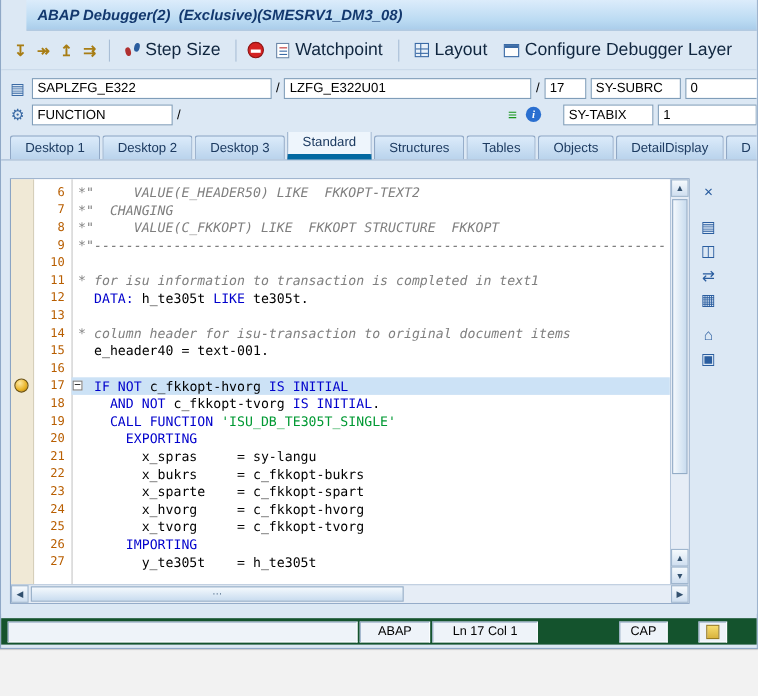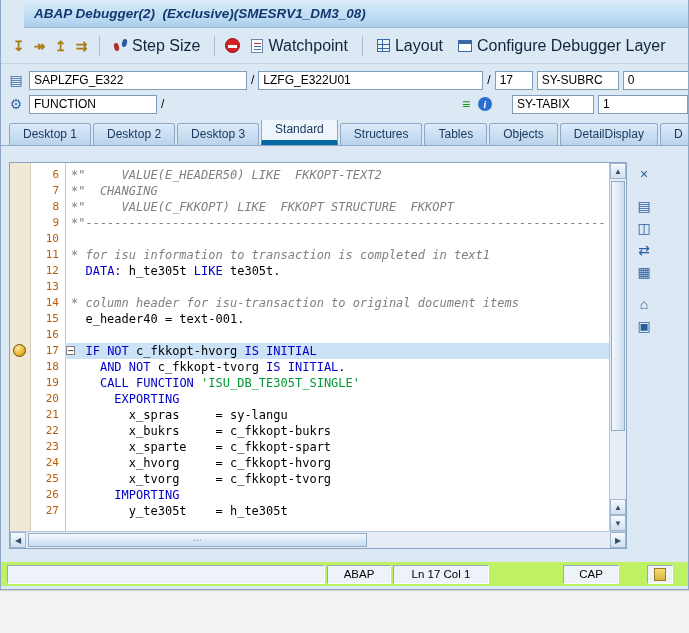--- a/index.html
+++ b/index.html
@@ -81,21 +81,21 @@
   .hthumb { position:absolute; top:1px; bottom:1px; left:2px; width:58%; background:linear-gradient(#f4f9fd,#c9dcef); border:1px solid #93acc6; display:flex; align-items:center; justify-content:center; font-size:9px; color:#55708c; }
 
   
   .icon-strip { width:26px; flex:none; margin-left:4px; display:flex; flex-direction:column; align-items:center; padding-top:2px; }
   .is-btn { width:20px; height:20px; display:flex; align-items:center; justify-content:center; font-size:14px; color:#2a5d9f; margin-bottom:2px; cursor:default; }
   .is-btn.gap { margin-top:10px; }
   .side-panel { flex:1; align-self:stretch; background:#dce8f4; padding:4px 0 0 6px; overflow:hidden; }
   .side-header { font-size:12px; color:#13386e;margin-left:48px; }
 
   
-  .statusbar { flex:none; height:24px; margin-top:4px; display:flex; align-items:center; gap:2px; padding:0 6px; background:#bef264; }
+  .statusbar { flex:none; height:24px; margin-top:4px; display:flex; align-items:center; gap:2px; padding:0 6px; background:#14532d; }
   .sb-cell { height:19px; background:#eef3f9; border:1px solid; border-color:#93aac4 #fbfdff #fbfdff #93aac4; font-size:11.5px; color:#000; display:flex; align-items:center; justify-content:center; padding:0 6px; flex:none; }
   .sb-msg { flex:1; max-width:318px; justify-content:flex-start; }
   .sb-gap { flex:none; } .g70{width:70px} .g24{width:24px}
   .sb-ic { width:15px; height:13px; background:linear-gradient(#f6dc6e,#d9b43e); border:1px solid #997c22; display:inline-block; }
   .bottom-filler { height:43px; background:#f2f2f2; border-top:1px solid #cfcfcf; }
 </style>
 </head>
 <body>
 
 <div class="window">
@@ -320,21 +320,21 @@
     <div class="side-panel">
       <div class="side-header">St</div>
     </div>
   </div>
 
   <div class="statusbar">
     <div class="sb-cell sb-msg"></div>
     <div class="sb-cell" style="width:64px">ABAP</div>
     <div class="sb-cell" style="width:96px">Ln 17 Col 1</div>
     <div class="sb-gap g70"></div>
-    <div class="sb-cell" style="width:56px">CAP</div>
+    <div class="sb-cell" style="width:44px">CAP</div>
     <div class="sb-gap g24"></div>
     <div class="sb-cell" style="width:26px">
       <span class="sb-ic"></span>
     </div>
   </div>
 
 </div>
 <div class="bottom-filler"></div>
 
 </body></html>

